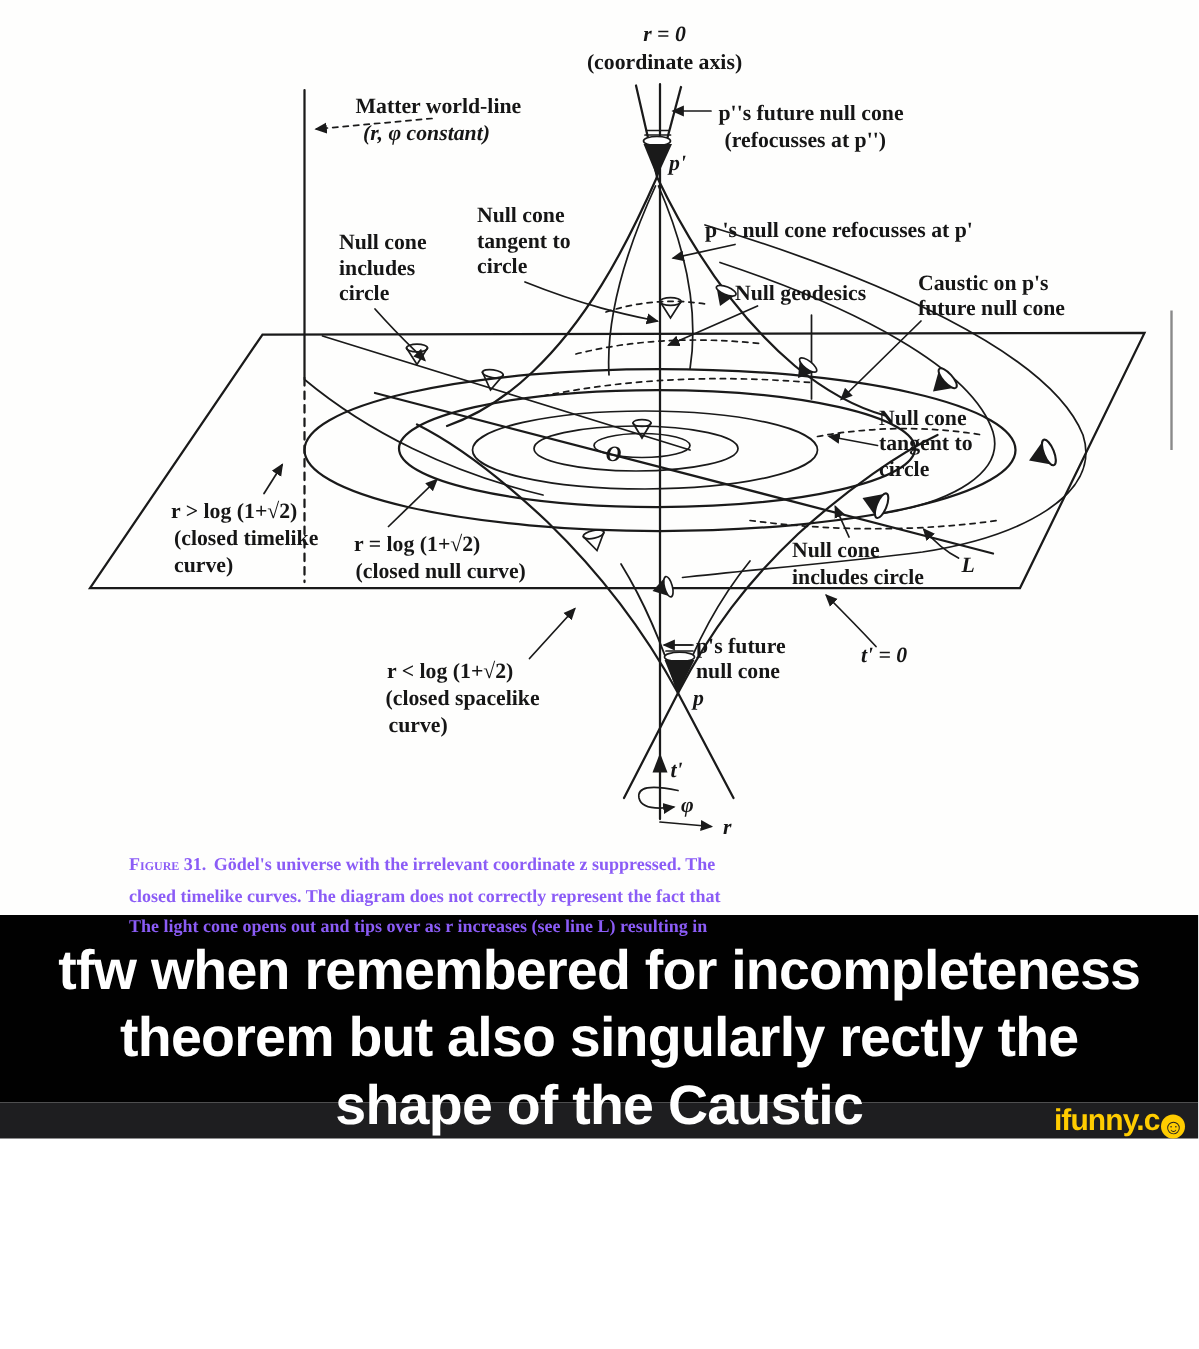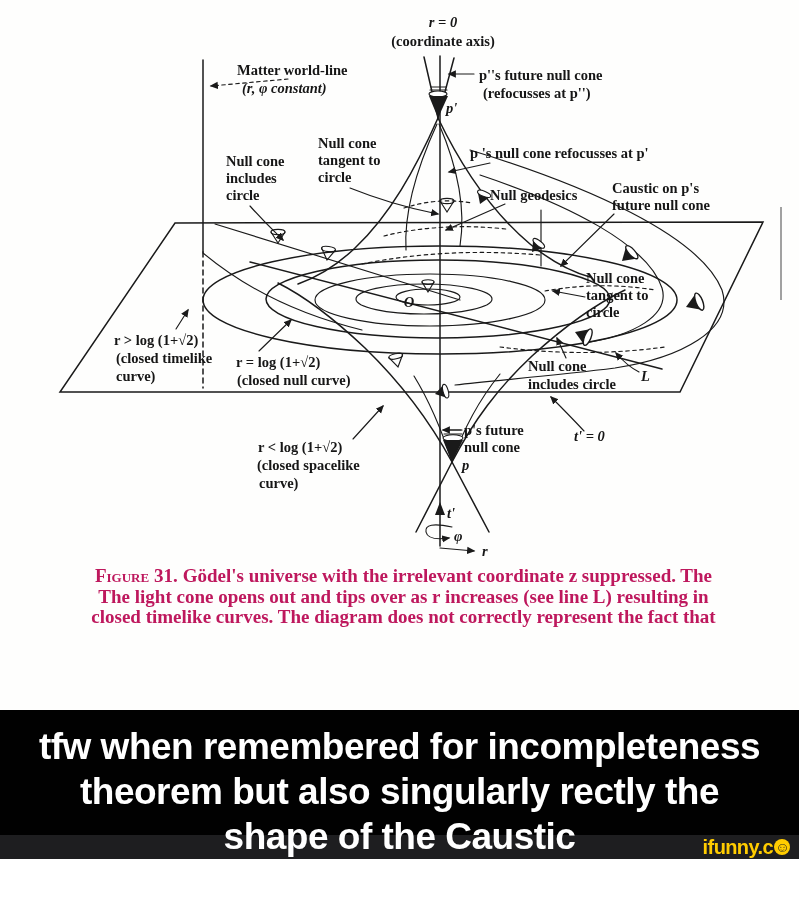--- a/index.html
+++ b/index.html
@@ -1,43 +1,43 @@
 <!DOCTYPE html>
 <html><head>
 <meta charset="utf-8">
 <style>
   html,body{margin:0;padding:0;background:#fff;}
   .page{width:799px;height:899px;overflow:hidden;background:#fff;position:relative;
         font-family:"Liberation Serif","DejaVu Serif",serif;}
   
-  .scan{height:710px;background:#fefefd;}
+  .scan{height:610px;background:#fefefd;}
   .scan svg{display:block;}
   .ln{fill:none;stroke:#1a1a1a;stroke-width:1.5;stroke-linecap:round;}
   .thin{stroke-width:1.15;}
   .dash{stroke-dasharray:5 4;}
   .dash2{stroke-dasharray:3.5 3.5;}
   .fillk{fill:#1a1a1a;stroke:none;}
   .mouth{fill:#fff;stroke:#1a1a1a;stroke-width:1.1;}
   .dt{font-family:"Liberation Serif","DejaVu Serif",serif;font-size:14.5px;font-weight:bold;fill:#161616;}
   .mi{font-style:italic;}
   .mid{text-anchor:middle;}
   .faint{stroke:#8a8a8a;stroke-width:1.6;}
   
-  .caption{padding:6px 78px 0 86px;font-size:19px;line-height:20.5px;color:#be185d;font-weight:bold;text-align:center;}
+  .caption{padding:6px 78px 0 86px;font-size:12px;line-height:20.5px;color:#8b5cf6;font-weight:bold;}
   .caption p{margin:0;}
   .caption .sc{font-variant:small-caps;margin-right:5px;}
   .caption .itw{font-style:italic;}
   
   .meme{height:125px;background:#010101;color:#fff;text-align:center;box-sizing:border-box;
         padding-top:14px;font-family:"Liberation Sans","DejaVu Sans",sans-serif;
         font-weight:bold;font-size:37px;line-height:45px;letter-spacing:-0.5px;}
   
   .bar{height:24px;background:#1e1e20;display:flex;justify-content:flex-end;align-items:center;
        padding-right:9px;box-sizing:border-box;}
-  .brand{display:flex;align-items:center;font-family:"Liberation Sans","DejaVu Sans",sans-serif;
+  .brand{display:flex;align-items:flex-end;font-family:"Liberation Sans","DejaVu Sans",sans-serif;
          font-weight:bold;font-size:20px;letter-spacing:-0.6px;color:#ffcc00;}
   .smiley{display:inline-flex;width:16px;height:16px;border-radius:50%;background:#ffcc00;color:#1e1e20;
           font-size:14px;line-height:16px;justify-content:center;align-items:center;margin-left:1px;}
 </style>
 </head>
 <body>
 
 <div class="page">
 
   <div class="scan">
@@ -218,22 +218,22 @@
         <text class="dt mi" x="574" y="441">t' = 0</text>
         <text class="dt mi" x="462" y="470">p</text>
         <text class="dt mi" x="447" y="518">t'</text>
         <text class="dt mi" x="454" y="541">φ</text>
         <text class="dt mi" x="482" y="556">r</text>
       </g>
     </svg>
 
     <div class="caption">
       <p><span class="sc">Figure 31.</span><span>Gödel's universe with the irrelevant coordinate z suppressed. The</span></p>
+      <p>closed timelike curves. The diagram does not correctly represent the fact that</p>
       <p>The light cone opens out and tips over as r increases (see line L) resulting in</p>
-      <p>closed timelike curves. The diagram does not correctly represent the fact that</p>
     </div>
   </div>
 
   <div class="meme">
     <div>tfw when remembered for incompleteness</div>
     <div>theorem but also singularly rectly the</div>
     <div>shape of the Caustic</div>
   </div>
 
   <div class="bar">

